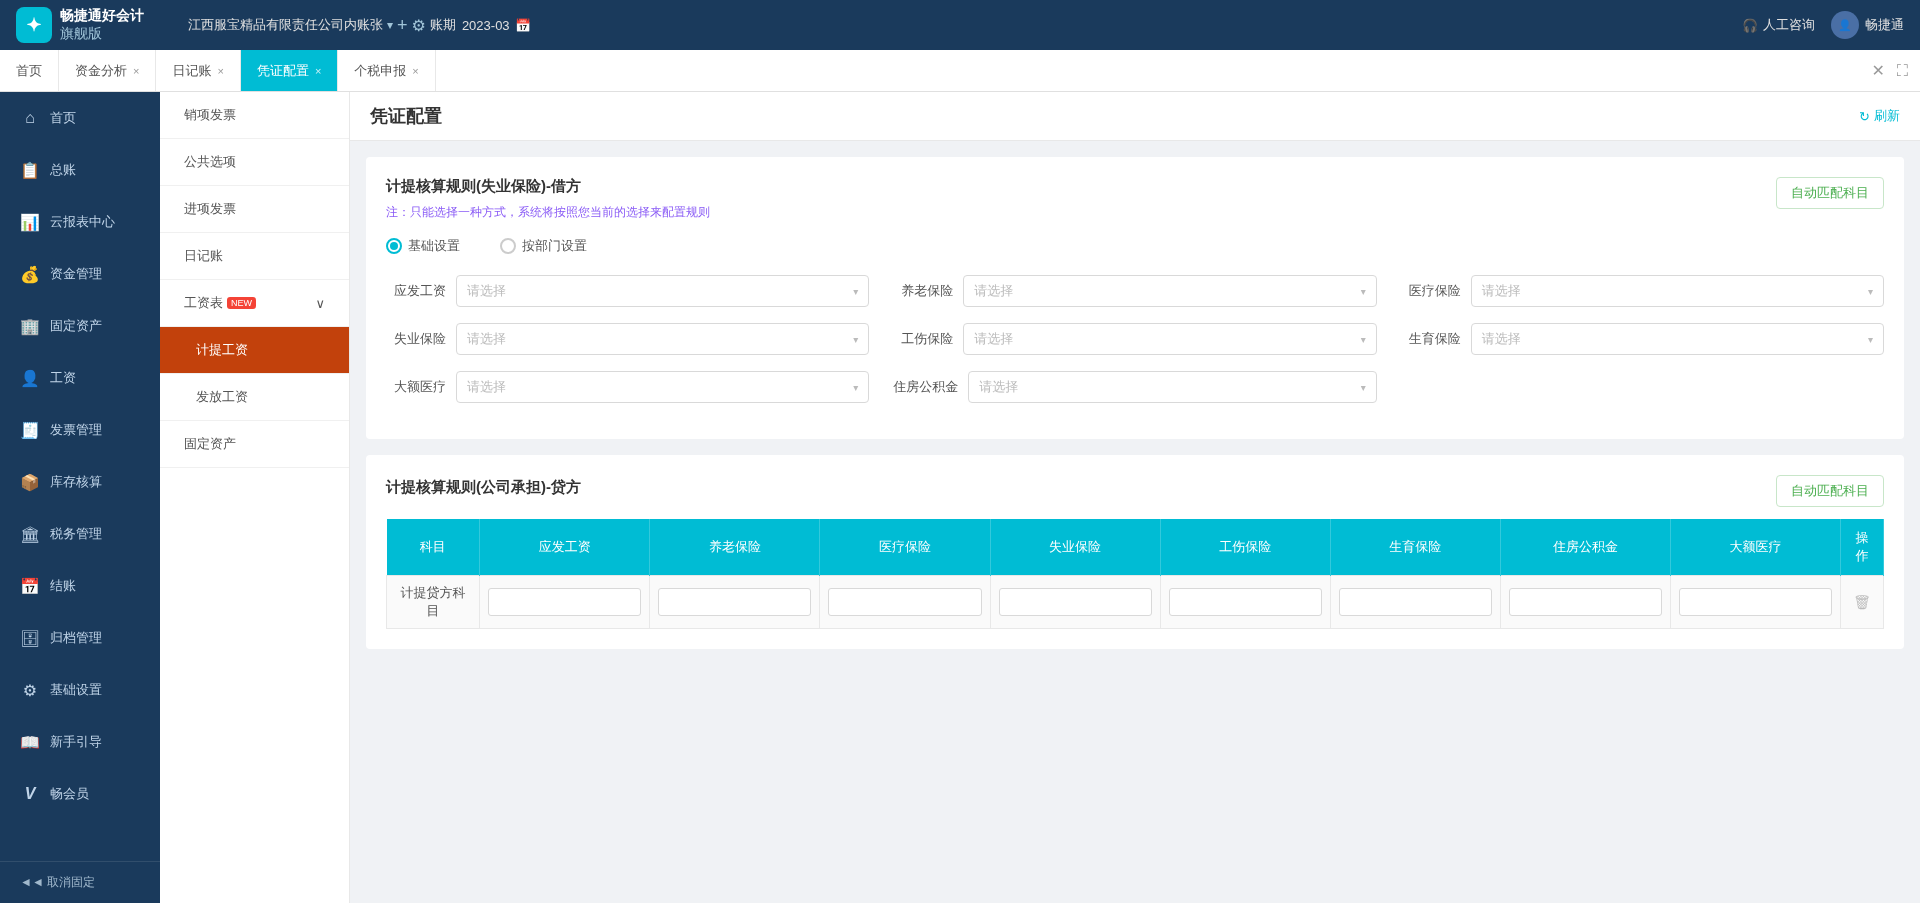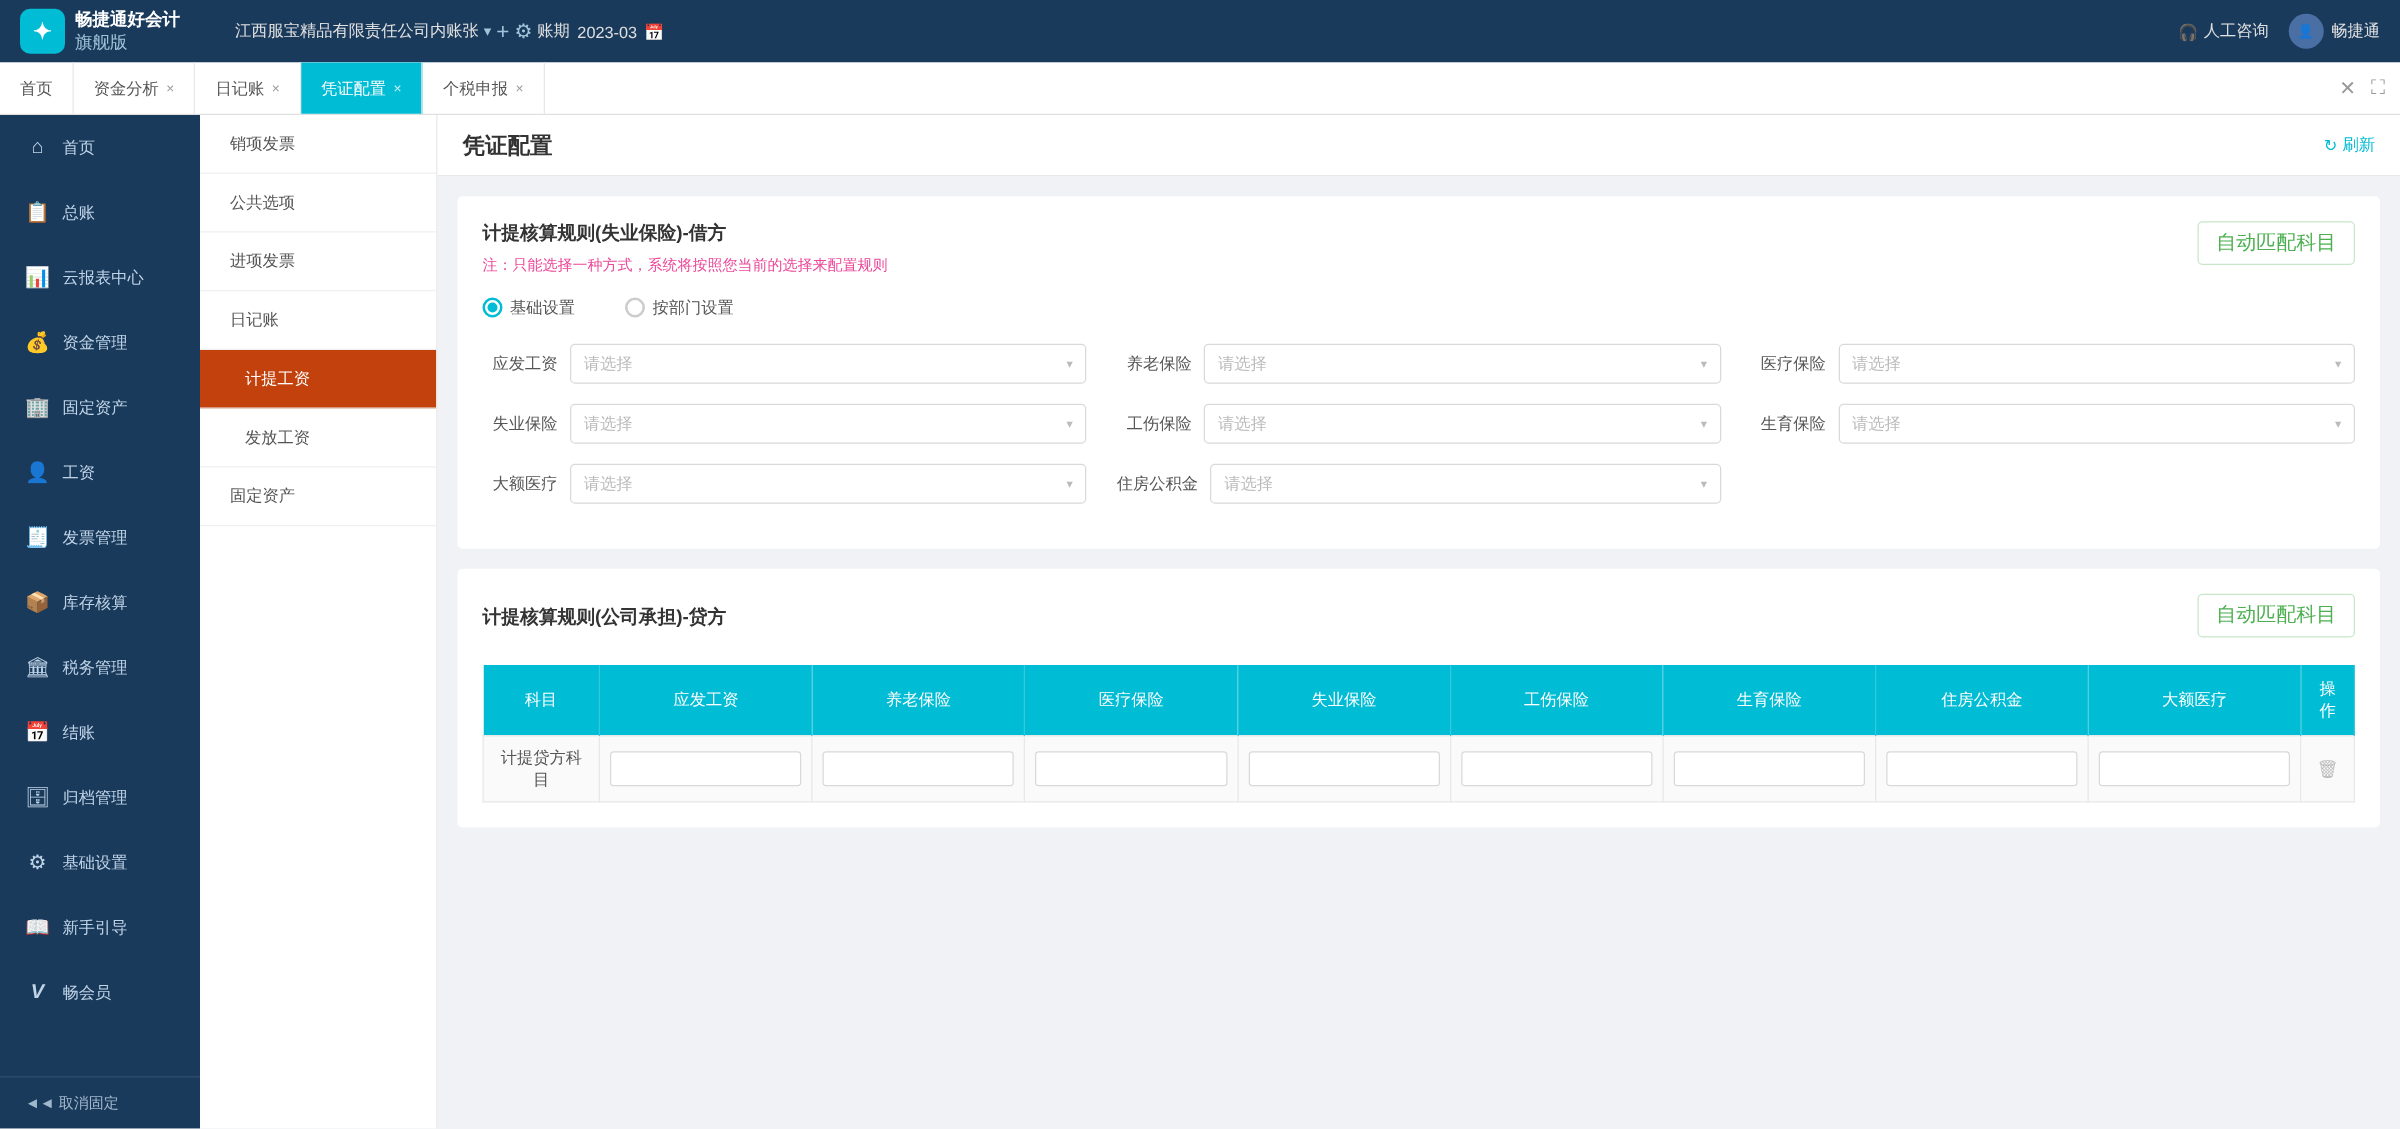--- a/index.html
+++ b/index.html
@@ -81,21 +81,21 @@
       padding: 12px 20px; background: white; border-bottom: 1px solid #e8e8e8; flex-shrink: 0;
     }
     .page-title { font-size: 18px; font-weight: bold; color: #333; }
     .refresh-btn { display: flex; align-items: center; gap: 4px; font-size: 13px; color: #00bcd4; cursor: pointer; }
 
     .page-body { flex: 1; overflow-y: auto; padding: 0; }
     .content-card { background: white; margin: 16px; border-radius: 4px; padding: 20px; }
 
     
     .section-title { font-size: 15px; font-weight: bold; color: #333; margin-bottom: 8px; }
-    .section-note { font-size: 12px; color: #ec4899; margin-bottom: 16px; }
+    .section-note { font-size: 12px; color: #8b5cf6; margin-bottom: 16px; }
 
     
     .radio-group { display: flex; align-items: center; gap: 40px; margin-bottom: 20px; }
     .radio-option { display: flex; align-items: center; gap: 6px; cursor: pointer; font-size: 13px; color: #555; }
     .radio-circle {
       width: 16px; height: 16px; border-radius: 50%; border: 2px solid #ccc;
       display: flex; align-items: center; justify-content: center;
     }
     .radio-circle.checked { border-color: #00bcd4; }
     .radio-circle.checked::after {
@@ -108,23 +108,23 @@
     .form-label { font-size: 13px; color: #555; white-space: nowrap; min-width: 60px; text-align: right; }
     .form-select {
       flex: 1; height: 32px; border: 1px solid #d9d9d9; border-radius: 4px;
       display: flex; align-items: center; justify-content: space-between;
       padding: 0 10px; font-size: 13px; color: #bbb; background: white; cursor: pointer;
     }
     .select-arrow { color: #bbb; font-size: 10px; }
 
     
     .auto-match-btn {
-      float: right; margin-bottom: 10px;
+      float: right; 
       padding: 6px 14px; border: 1px solid #c8e6c9; background: white;
-      color: #4caf50; font-size: 16px; border-radius: 4px; cursor: pointer;
+      color: #4caf50; font-size: 13px; border-radius: 4px; cursor: pointer;
     }
 
     
     .data-table { width: 100%; border-collapse: collapse; }
     .data-table thead { background: #00bcd4; }
     .data-table thead th {
       color: white; font-size: 13px; font-weight: normal;
       padding: 10px 8px; text-align: center; border-right: 1px solid rgba(255,255,255,0.2);
     }
     .data-table tbody td {
@@ -290,20 +290,25 @@
       <div class="sub-nav-item">
         <span>公共选项</span>
       </div>
       <div class="sub-nav-item">
         <span>进项发票</span>
       </div>
       <div class="sub-nav-item">
         <span>日记账</span>
       </div>
       <div class="sub-nav-group">
+        <div class="sub-nav-group-header">
+          <span>工资表</span>
+          <span class="new-badge">NEW</span>
+          <span style="margin-left:auto;">∨</span>
+        </div>
         <div class="sub-nav-children">
           <div class="sub-nav-item active">
             <span>计提工资</span>
           </div>
           <div class="sub-nav-item">
             <span>发放工资</span>
           </div>
         </div>
       </div>
       <div class="sub-nav-item">

